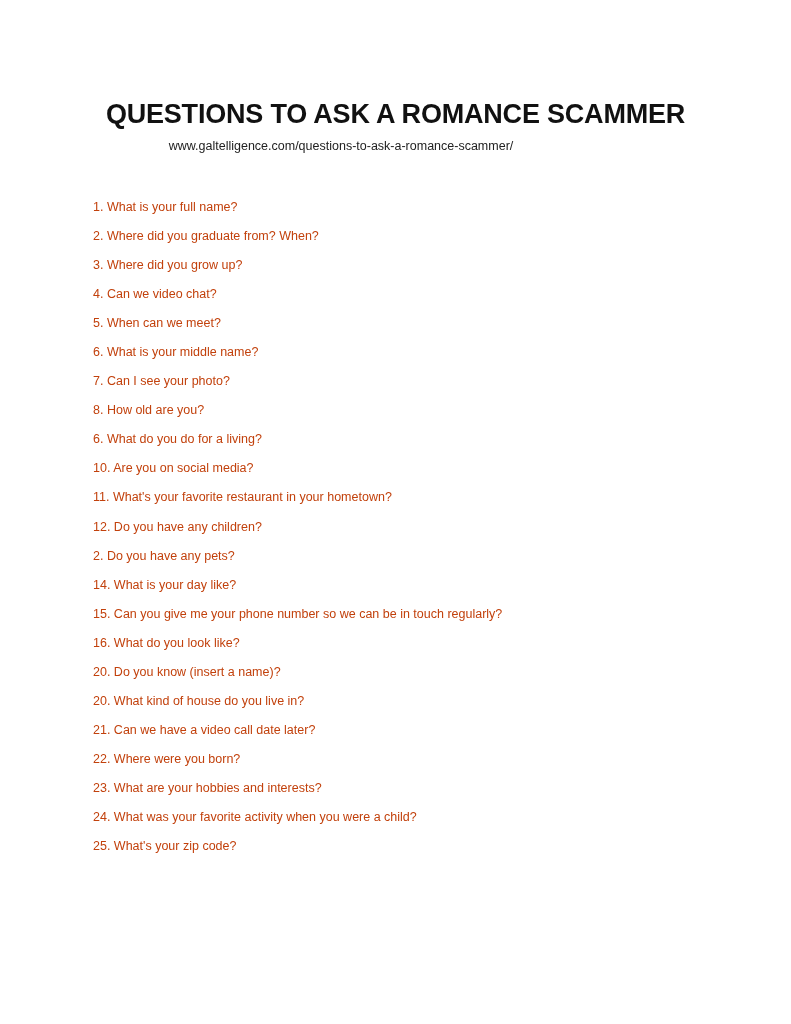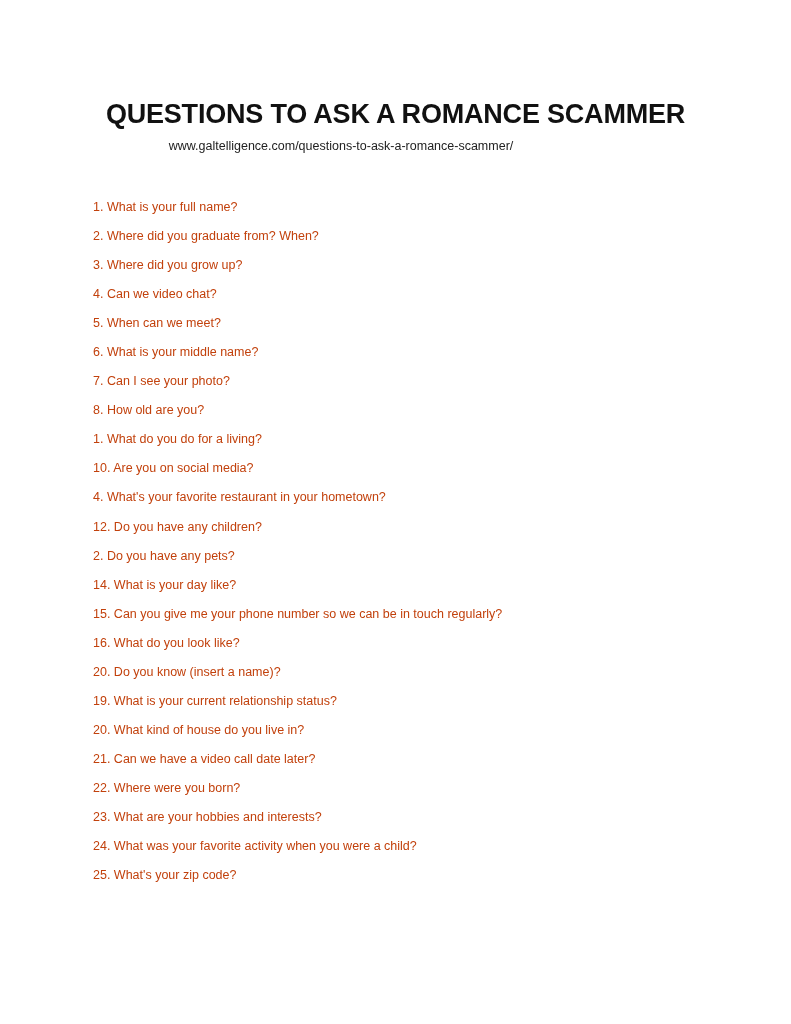--- a/index.html
+++ b/index.html
@@ -29,30 +29,29 @@
   <div class="url">www.galtelligence.com/questions-to-ask-a-romance-scammer/</div>
   <ul class="list">
     <li>1. What is your full name?</li>
     <li>2. Where did you graduate from? When?</li>
     <li>3. Where did you grow up?</li>
     <li>4. Can we video chat?</li>
     <li>5. When can we meet?</li>
     <li>6. What is your middle name?</li>
     <li>7. Can I see your photo?</li>
     <li>8. How old are you?</li>
-    <li>1. What do you do for a living?</li>
+    <li>6. What do you do for a living?</li>
     <li>10. Are you on social media?</li>
-    <li>4. What's your favorite restaurant in your hometown?</li>
+    <li>11. What's your favorite restaurant in your hometown?</li>
     <li>12. Do you have any children?</li>
     <li>2. Do you have any pets?</li>
     <li>14. What is your day like?</li>
     <li>15. Can you give me your phone number so we can be in touch regularly?</li>
     <li>16. What do you look like?</li>
     <li>20. Do you know (insert a name)?</li>
-    <li>19. What is your current relationship status?</li>
     <li>20. What kind of house do you live in?</li>
     <li>21. Can we have a video call date later?</li>
     <li>22. Where were you born?</li>
     <li>23. What are your hobbies and interests?</li>
     <li>24. What was your favorite activity when you were a child?</li>
     <li>25. What's your zip code?</li>
   </ul>
 </div>
 
 </body></html>

